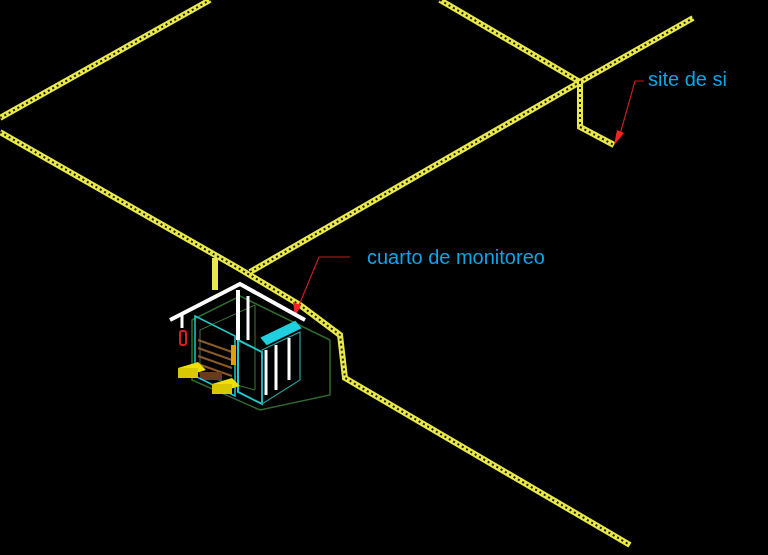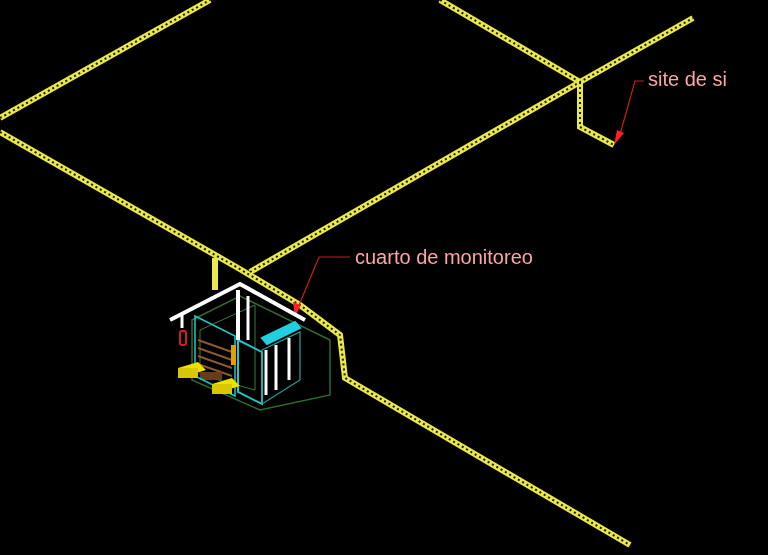--- a/index.html
+++ b/index.html
@@ -1,20 +1,20 @@
 <!DOCTYPE html>
 <html><head>
 <meta charset="utf-8">
 <style>
   html, body { margin: 0; padding: 0; background: #000; }
   body { width: 768px; height: 555px; overflow: hidden; position: relative; font-family: "Liberation Sans", sans-serif; }
   #canvas { position: absolute; left: 0; top: 0; width: 768px; height: 555px; background: #000; }
-  .label { position: absolute; color: #fca5a5; font-family: "Liberation Sans", sans-serif; font-size: 20px; white-space: nowrap; line-height: 1; }
+  .label { position: absolute; color: #0ea5e9; font-family: "Liberation Sans", sans-serif; font-size: 20px; white-space: nowrap; line-height: 1; }
   #label-site { left: 648px; top: 69px; }
-  #label-cuarto { left: 355px; top: 247px; }
+  #label-cuarto { left: 367px; top: 247px; }
   .tray { fill: none; stroke: #e8e84a; stroke-width: 6; stroke-linejoin: miter; }
   .tray-inner { fill: none; stroke: #1a1a00; stroke-width: 2; stroke-dasharray: 2 3; }
 </style>
 </head>
 <body>
 
 <svg id="canvas" viewBox="0 0 768 555" xmlns="http://www.w3.org/2000/svg">
 
   <g>
 

